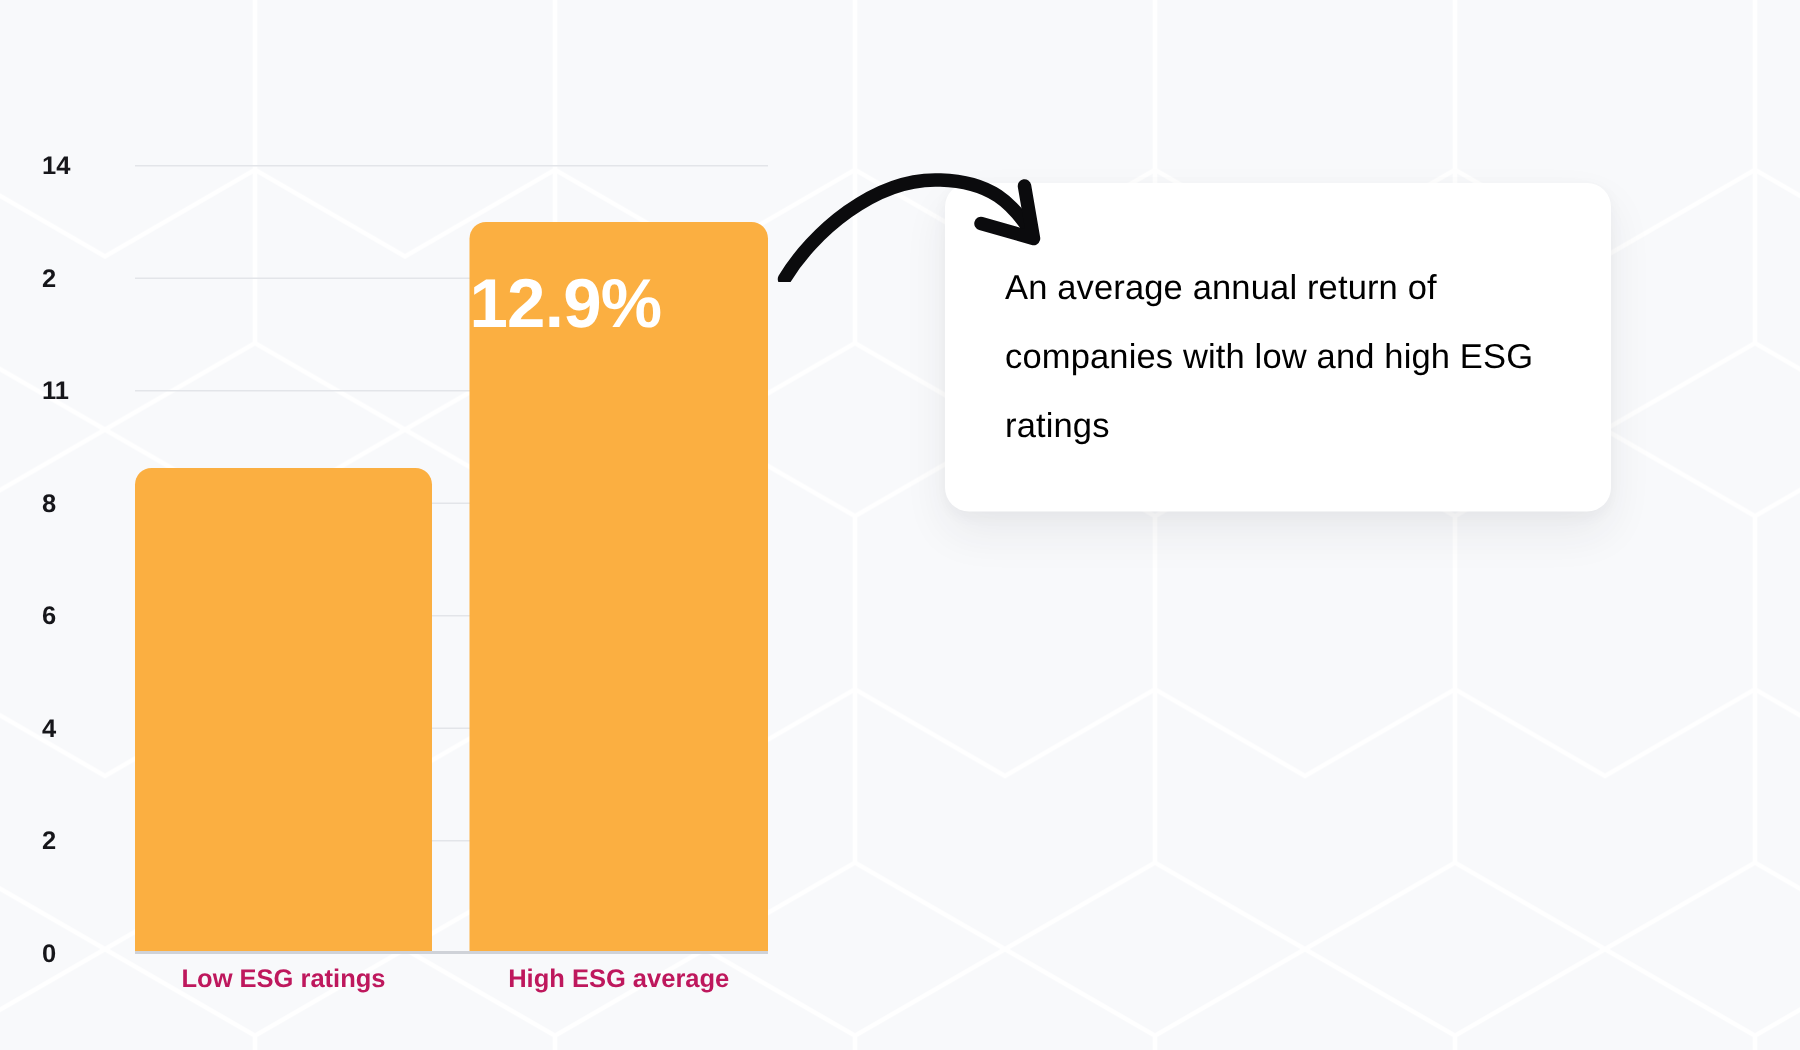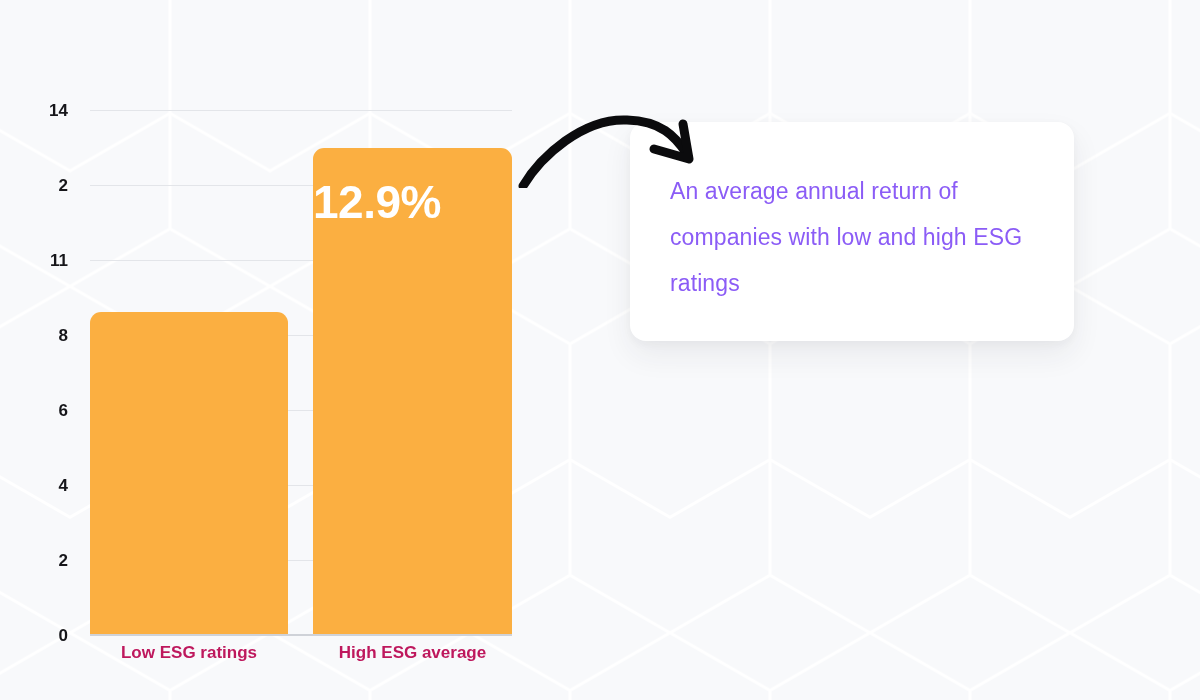--- a/index.html
+++ b/index.html
@@ -41,21 +41,21 @@
     height: 1px;
     background: #e3e5e9;
   }
 
   .ytick {
     position: absolute;
     right: 1128px; 
     color: #16161a;
     font-size: 17px;
     font-weight: bold;
-    text-align: right;
+    text-align: left;
     width: 40px;
     left: 28px;
     line-height: 1;
   }
 
   .axis-line {
     position: absolute;
     left: 90px;
     top: 634px;
     width: 422px;
@@ -100,21 +100,21 @@
     box-shadow: 0 14px 30px rgba(40, 44, 63, 0.07),
                 0 3px 10px rgba(40, 44, 63, 0.04);
     z-index: 2;
   }
 
   #callout-text {
     position: absolute;
     left: 40px;
     top: 46px;
     width: 378px;
-    color: #8b5cf6;
+    color: #000000;
     font-size: 23px;
     font-weight: normal;
     line-height: 46px;
     letter-spacing: 0.1px;
   }
 
   #arrow {
     position: absolute;
     left: 515px;
     top: 98px;

